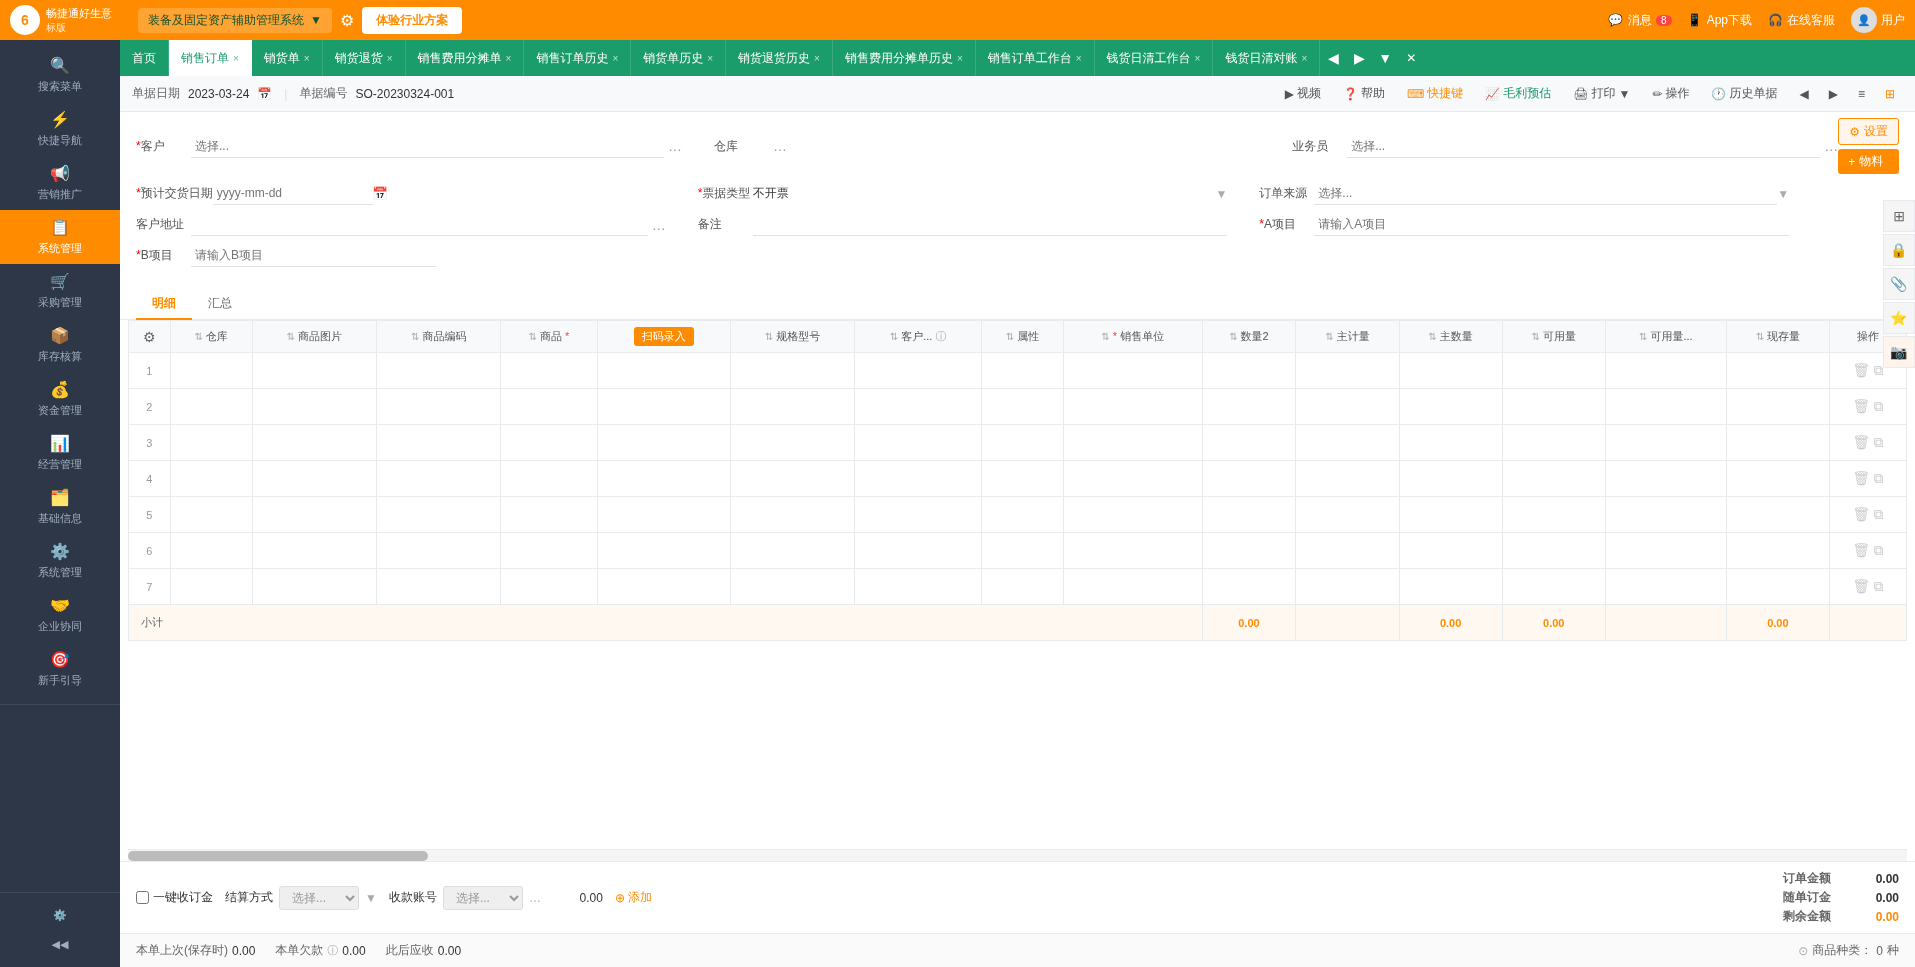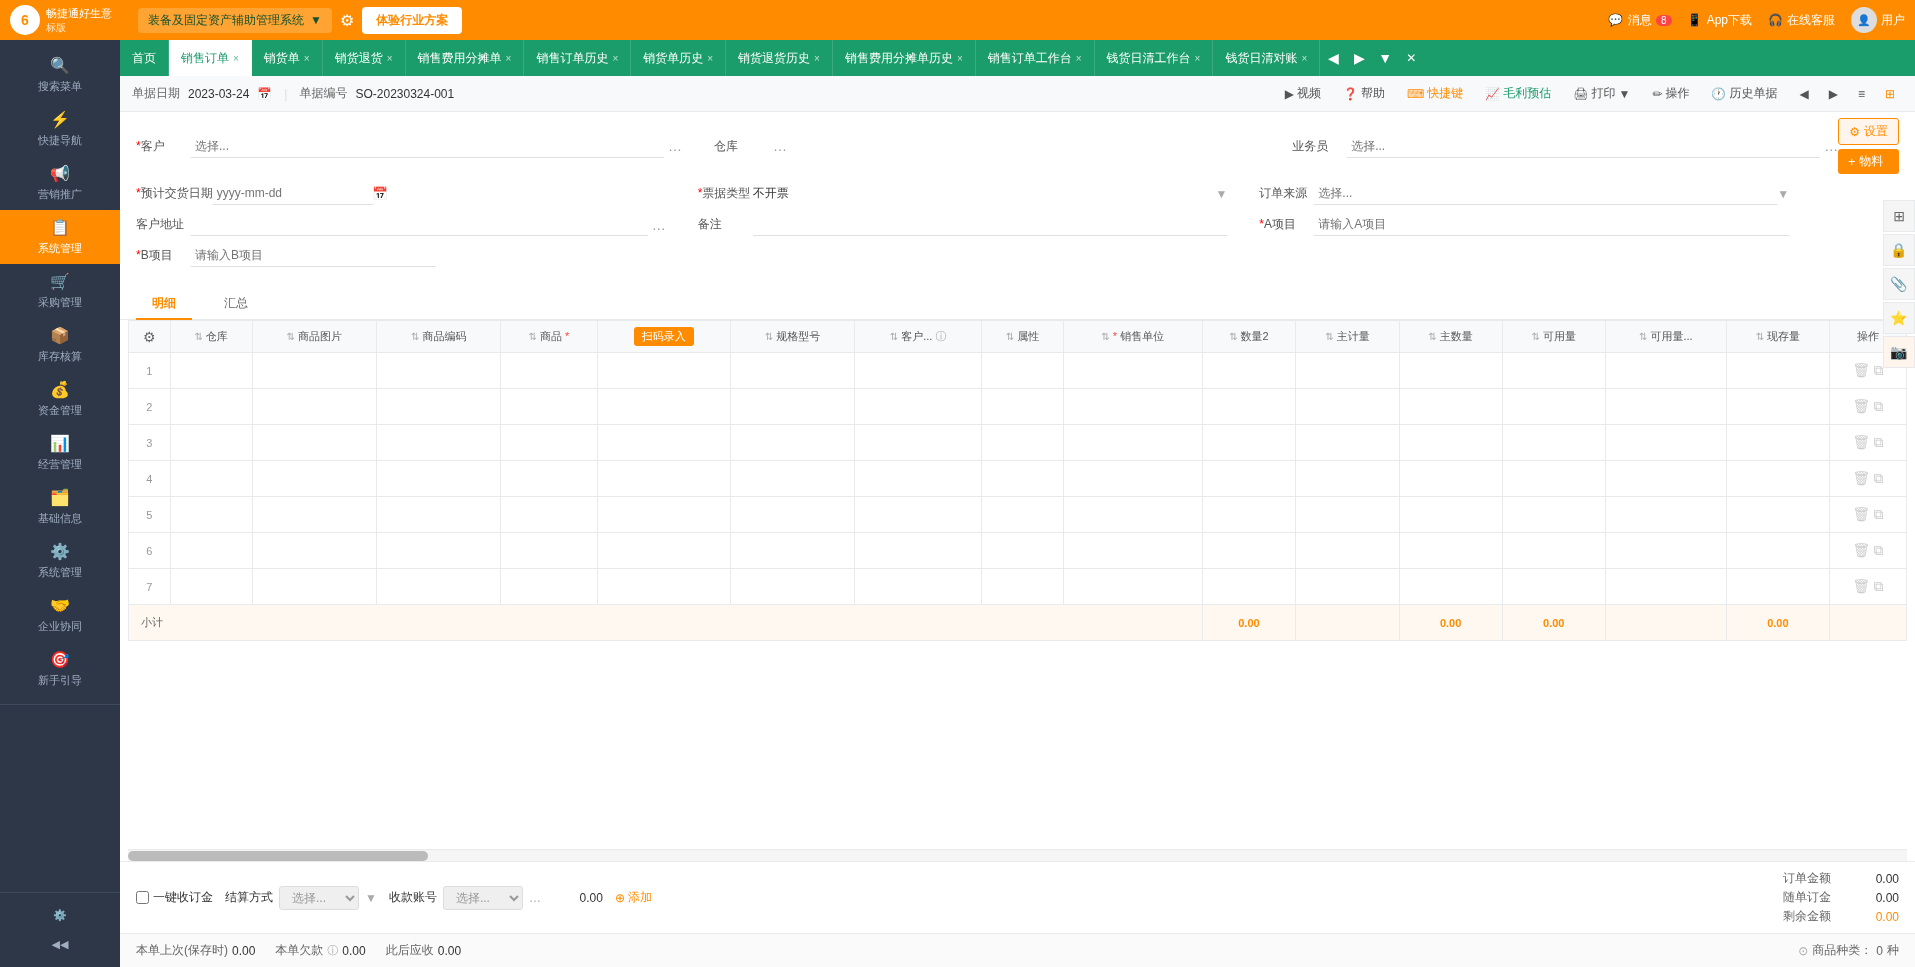--- a/index.html
+++ b/index.html
@@ -230,21 +230,21 @@
       font-size: 14px;
       color: #666;
     }
     .right-action-btn.orange { background: #fff5ec; color: #ff8c00; }
 
     
     .content-tabs {
       display: flex;
       padding: 8px 16px 0;
       border-bottom: 1px solid #e8eaed;
-      gap: 16px;
+      gap: 0;
     }
     .content-tab {
       padding: 6px 16px;
       font-size: 12px;
       cursor: pointer;
       color: #666;
       border-bottom: 2px solid transparent;
       margin-bottom: -1px;
     }
     .content-tab.active {
@@ -366,20 +366,21 @@
       display: flex;
       flex-direction: column;
       gap: 2px;
       font-size: 12px;
     }
     .summary-row {
       display: flex;
       align-items: center;
       gap: 8px;
       justify-content: space-between;
+      font-weight: bold;
     }
     .summary-label { color: #666; }
     .summary-value { color: #333; min-width: 60px; text-align: right; }
     .summary-value.orange { color: #ff8c00; }
 
     
     .footer-bar {
       display: flex;
       align-items: center;
       padding: 8px 16px;

